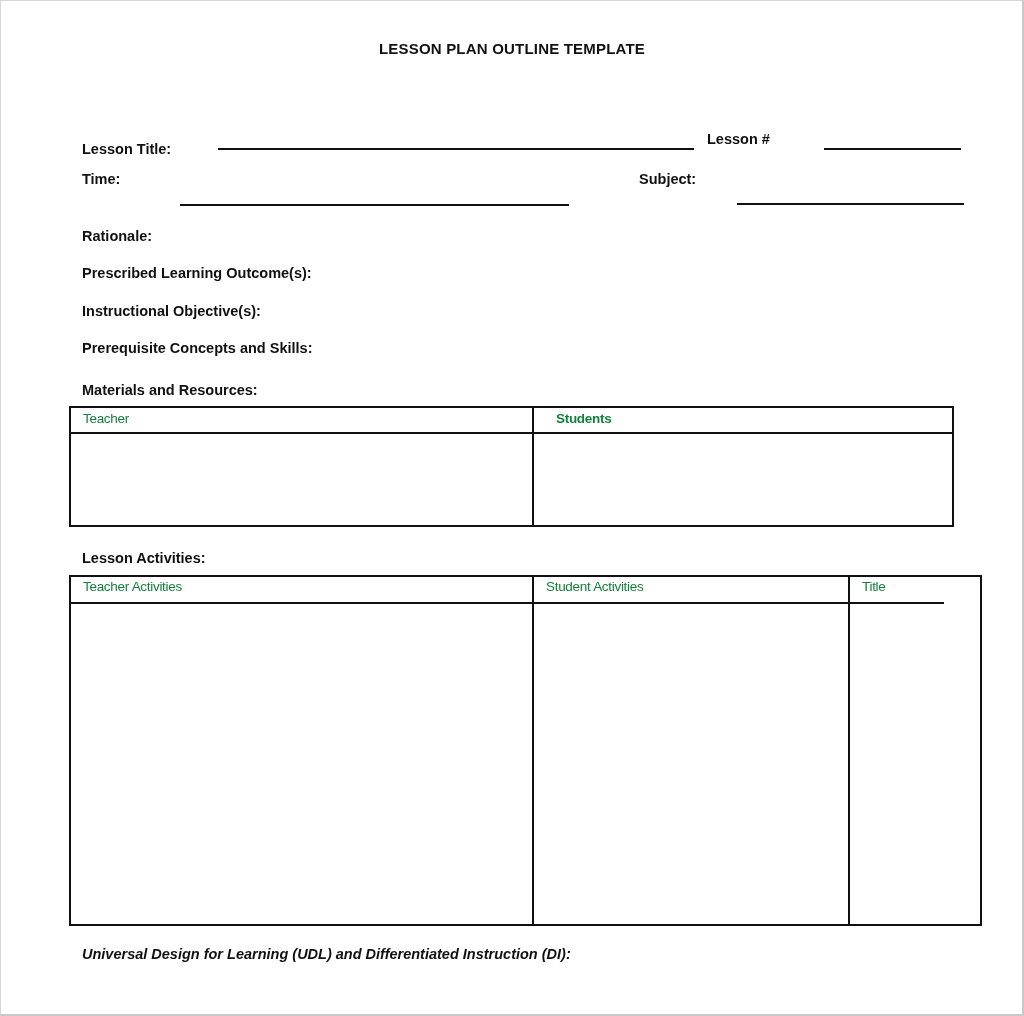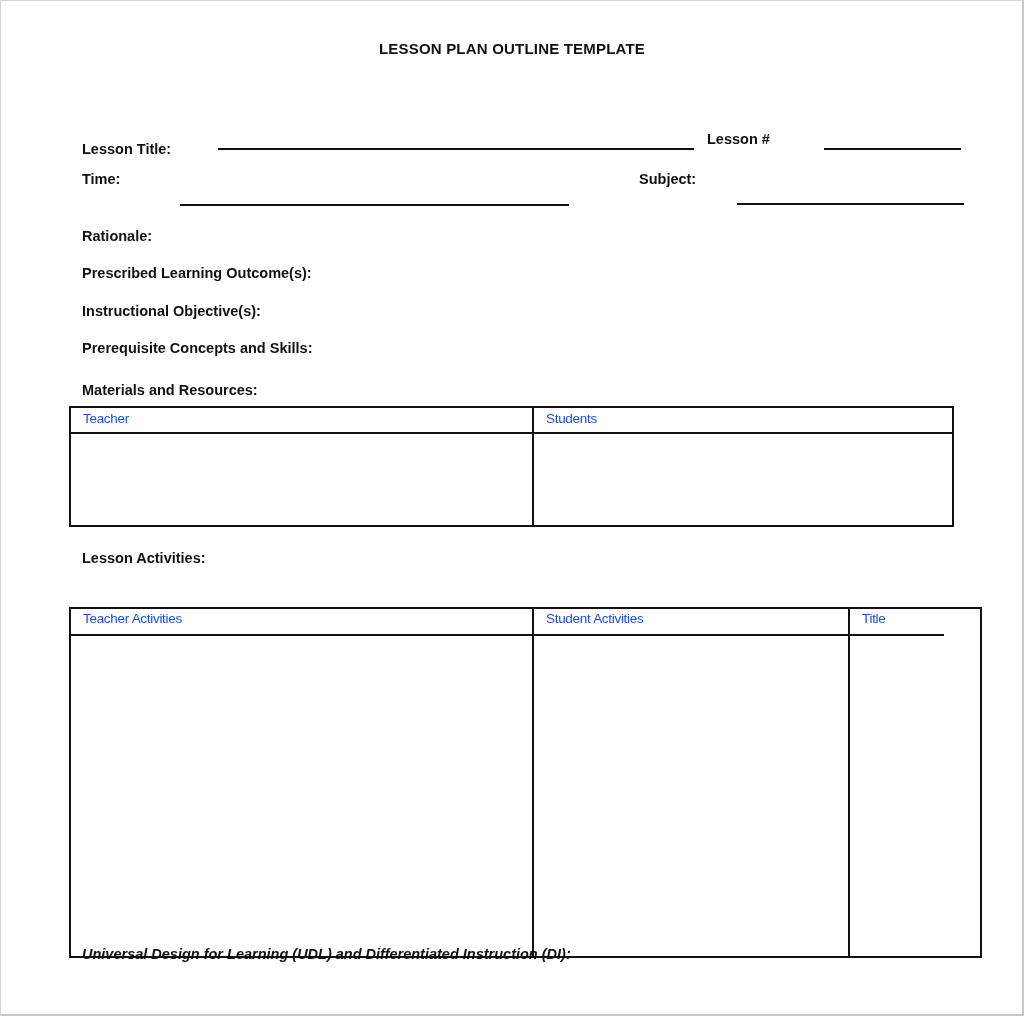--- a/index.html
+++ b/index.html
@@ -46,21 +46,21 @@
       position: absolute;
       border: 2px solid #111111;
       box-sizing: border-box;
     }
     .cell {
       position: absolute;
       box-sizing: border-box;
       font-size: 13.5px;
       letter-spacing: -0.3px;
       white-space: nowrap;
-      color: #1d4ed8;
+      color: #15803d;
     }
     .hline {
       position: absolute;
       height: 0;
       border-top: 2px solid #111111;
     }
     .vline {
       position: absolute;
       width: 0;
       border-left: 2px solid #111111;
@@ -88,28 +88,28 @@
 <div class="abs label" style="left:82px; top:228px;">Rationale:</div>
 <div class="abs label" style="left:82px; top:265px;">Prescribed Learning Outcome(s):</div>
 <div class="abs label" style="left:82px; top:303px;">Instructional Objective(s):</div>
 <div class="abs label" style="left:82px; top:340px;">Prerequisite Concepts and Skills:</div>
 <div class="abs label" style="left:82px; top:382px;">Materials and Resources:</div>
 
 <div class="grid-table" style="left:69px; top:406px; width:885px; height:121px;">
   <div class="hline" style="left:0; top:24px; width:881px;"></div>
   <div class="vline" style="left:461px; top:0; height:117px;"></div>
   <div class="cell" style="left:12px; top:3px;">Teacher</div>
-  <div class="cell" style="left:475px; top:3px;">Students</div>
+  <div class="cell" style="left:485px; top:3px;font-weight:bold;">Students</div>
   <div class="cell" style="left:0; top:26px; width:461px; height:91px;"></div>
   <div class="cell" style="left:463px; top:26px; width:418px; height:91px;"></div>
 </div>
 
 <div class="abs label" style="left:82px; top:550px;">Lesson Activities:</div>
 
-<div class="grid-table" style="left:69px; top:575px; width:913px; height:351px;margin-top:32px;">
+<div class="grid-table" style="left:69px; top:575px; width:913px; height:351px;">
   <div class="hline" style="left:0; top:25px; width:873px;"></div>
   <div class="vline" style="left:461px; top:0; height:347px;"></div>
   <div class="vline" style="left:777px; top:0; height:347px;"></div>
 
   <div class="cell" style="left:12px; top:2px;">Teacher Activities</div>
   <div class="cell" style="left:475px; top:2px;">Student Activities</div>
   <div class="cell" style="left:791px; top:2px;">Title</div>
 
   <div class="cell" style="left:463px; top:27px; width:314px; height:320px;"></div>
   <div class="cell" style="left:779px; top:27px; width:94px; height:320px;"></div>

